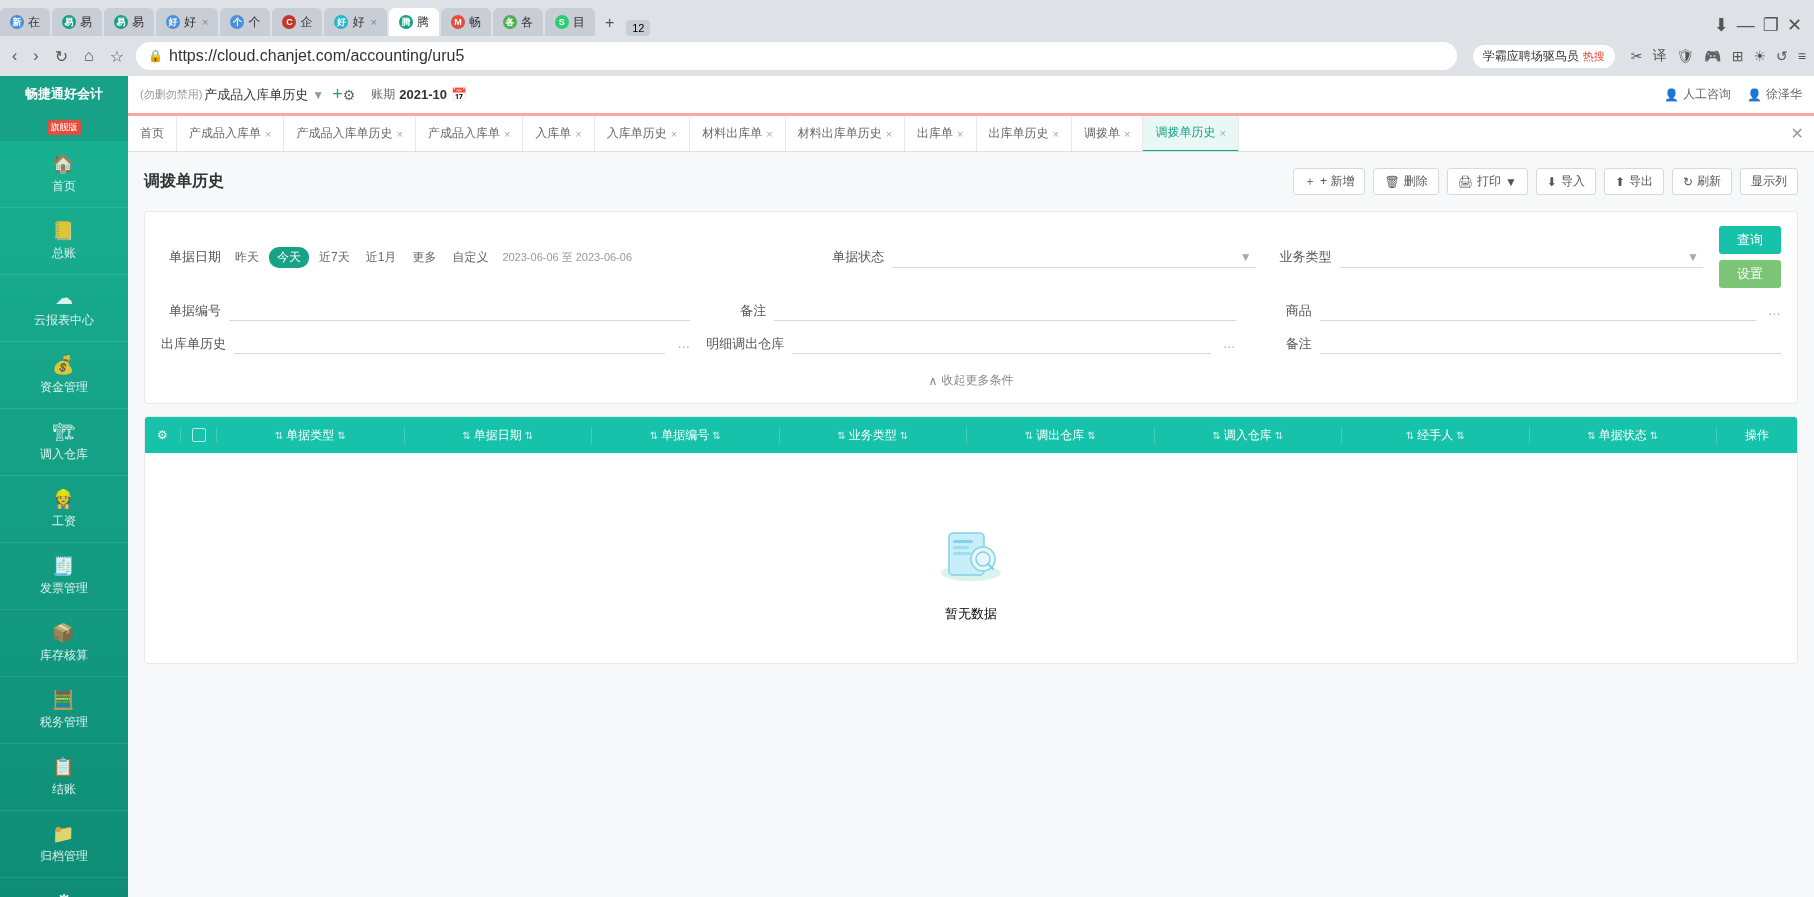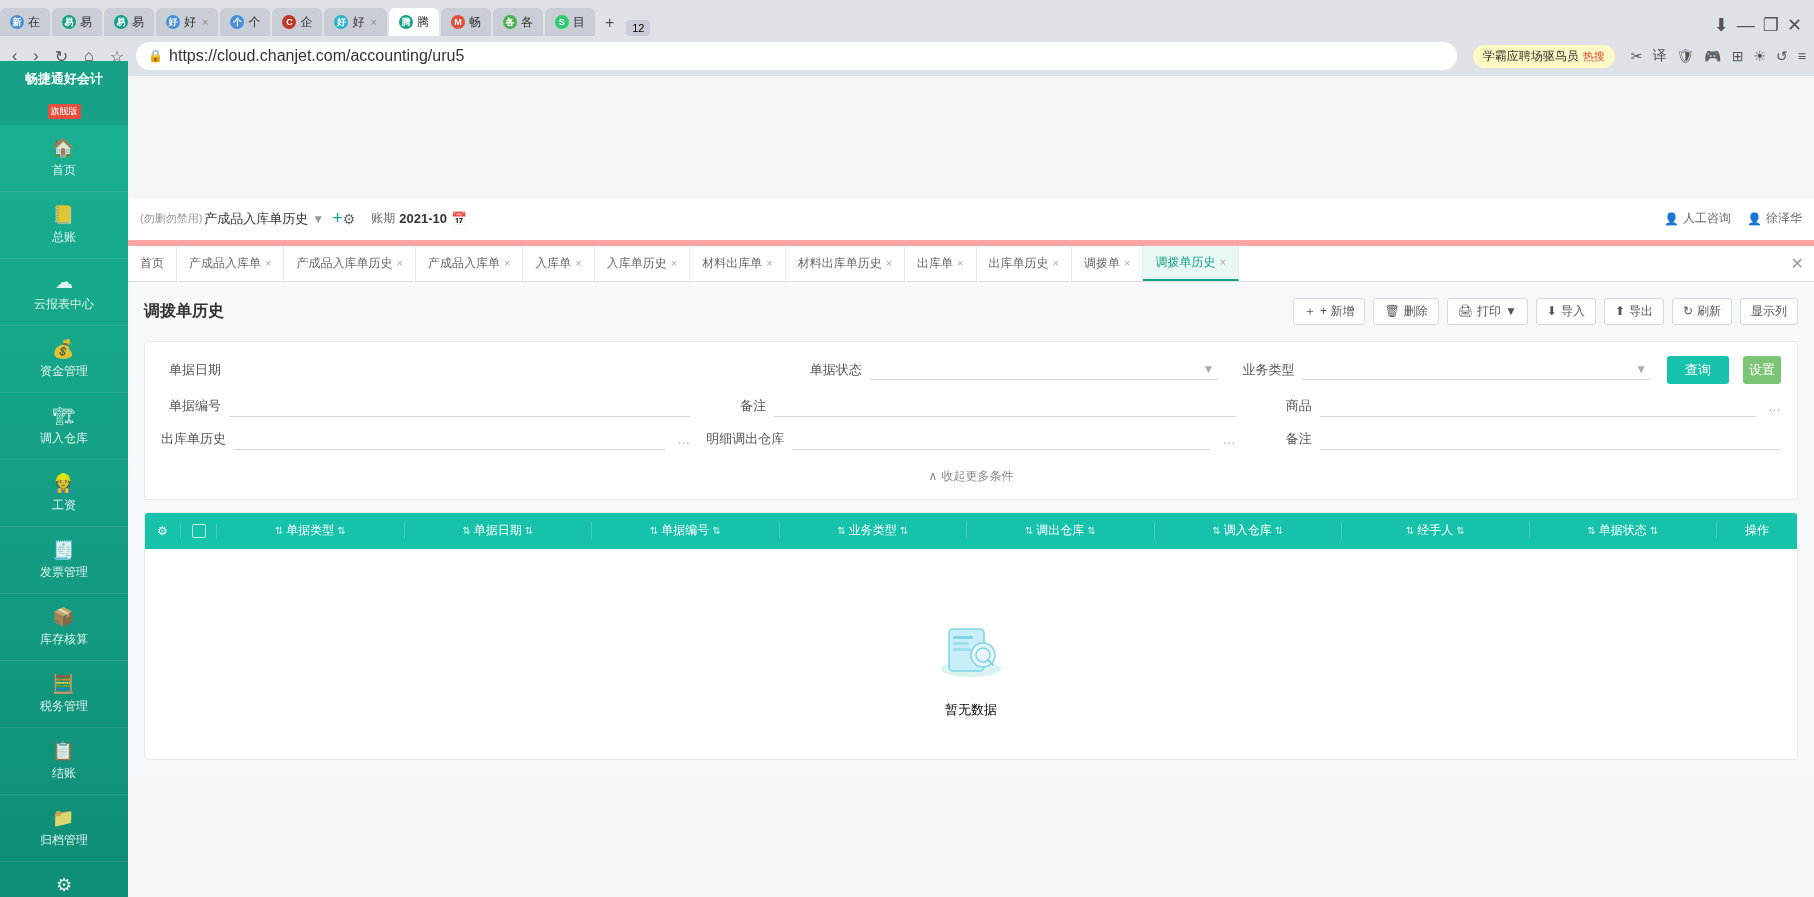--- a/index.html
+++ b/index.html
@@ -15,41 +15,41 @@
     .tab-new-btn { padding: 4px 8px; font-size: 16px; color: #555; cursor: pointer; }
     .tab-count { background: #c8cdd6; border-radius: 4px; padding: 2px 6px; font-size: 11px; margin-left: 4px; }
     .tab-actions { margin-left: auto; display: flex; align-items: center; gap: 8px; padding-right: 12px; font-size: 18px; color: #555; }
 
     .address-bar-row { display: flex; align-items: center; padding: 4px 8px; background: #dee1e6; height: 40px; gap: 8px; }
     .nav-btn { background: none; border: none; font-size: 16px; color: #555; cursor: pointer; padding: 2px 4px; }
     .nav-btn:disabled { color: #aaa; }
     .address-bar { flex: 1; display: flex; align-items: center; background: #fff; border-radius: 20px; padding: 4px 12px; font-size: 12px; color: #333; height: 28px; }
     .address-bar .lock-icon { color: #4caf50; margin-right: 6px; }
     .address-text { color: #333; font-size: 16px; }
-    .search-bar { display: flex; align-items: center; background: #fef9c3; border-radius: 16px; padding: 3px 10px; font-size: 12px; color: #333; margin-left: 8px; justify-content: center; }
+    .search-bar { display: flex; align-items: center; background: #ffffff; border-radius: 16px; padding: 3px 10px; font-size: 12px; color: #333; margin-left: 8px; justify-content: center; }
     .toolbar-icons { display: flex; align-items: center; gap: 10px; margin-left: 8px; font-size: 14px; color: #555; }
 
     
-    .app-wrapper { display: flex; height: calc(897px - 76px); align-items: center; }
+    .app-wrapper { display: flex; height: calc(897px - 76px); }
 
     
     .sidebar { width: 128px; background: linear-gradient(180deg, #1ab394 0%, #0e8c76 100%); display: flex; flex-direction: column; align-items: center; padding-top: 0; flex-shrink: 0; }
     .sidebar-logo { width: 100%; background: #17a186; padding: 10px 8px 6px 8px; text-align: center; }
     .logo-text { color: #fff; font-size: 13px; font-weight: bold; line-height: 1.3; }
     .logo-badge { background: #e74c3c; color: #fff; font-size: 9px; padding: 1px 3px; border-radius: 2px; display: inline-block; margin-top: 17px; }
     .sidebar-nav { width: 100%; flex: 1; overflow-y: auto; }
     .sidebar-item { display: flex; flex-direction: column; align-items: center; padding: 12px 4px; cursor: pointer; color: rgba(255,255,255,0.85); font-size: 12px; border-bottom: 1px solid rgba(255,255,255,0.1); }
     .sidebar-item .icon { font-size: 18px; margin-bottom: 3px; }
     .sidebar-item span { font-size: 12px; }
 
     
     .main-content { flex: 1; display: flex; flex-direction: column; background: #fff; overflow: hidden; }
 
     
-    .app-header { display: flex; align-items: center; padding: 16px 12px; height: 48px; background: #fff; border-bottom: 6px solid #fca5a5; }
+    .app-header { display: flex; align-items: center; padding: 16px 12px; height: 40px; background: #fff; border-bottom: 3px solid #fca5a5; }
     .company-selector { display: flex; align-items: center; font-size: 12px; color: #666; cursor: pointer; }
     .company-name { font-size: 13px; color: #333; }
     .company-arrow { margin-left: 4px; color: #999; }
     .period-label { margin-left: 16px; font-size: 12px; color: #666; }
     .period-value { font-size: 13px; color: #333; margin-left: 4px; font-weight: bold; }
     .period-icon { margin-left: 4px; color: #17a186; cursor: pointer; }
     .header-right { margin-left: auto; display: flex; align-items: center; gap: 16px; }
     .help-btn { display: flex; align-items: center; gap: 4px; font-size: 12px; color: #666; cursor: pointer; }
     .user-btn { display: flex; align-items: center; gap: 4px; font-size: 12px; color: #666; cursor: pointer; }
     .add-btn { background: none; border: none; font-size: 18px; color: #17a186; cursor: pointer; margin-left: 8px; }
@@ -368,36 +368,45 @@
             <span>显示列</span>
           </button>
         </div>
       </div>
 
       <div class="filter-area">
 
         <div class="filter-row">
           <div class="filter-item" style="flex:3">
             <span class="filter-label">单据日期</span>
+            <div class="date-filter">
+              <span class="date-btn">昨天</span>
+              <span class="date-btn active">今天</span>
+              <span class="date-btn">近7天</span>
+              <span class="date-btn">近1月</span>
+              <span class="date-btn">更多</span>
+              <span class="date-btn">自定义</span>
+              <span class="date-range">2023-06-06 至 2023-06-06</span>
+            </div>
           </div>
           <div class="filter-item" style="flex:2">
             <span class="filter-label">单据状态</span>
             <div class="filter-select">
               <span></span>
               <span class="arrow">▼</span>
             </div>
           </div>
           <div class="filter-item" style="flex:2">
             <span class="filter-label">业务类型</span>
             <div class="filter-select">
               <span></span>
               <span class="arrow">▼</span>
             </div>
           </div>
-          <div style="display:flex;flex-direction:row;gap:14px;">
+          <div style="display:flex;flex-direction:column;gap:6px;">
             <button style="background:#17c2aa;color:#fff;border:none;padding:5px 18px;border-radius:3px;cursor:pointer;font-size:13px;">查询</button>
             <button style="background:#7cc576;color:#fff;border:none;padding:5px 6px;border-radius:3px;cursor:pointer;font-size:13px;">设置</button>
           </div>
         </div>
 
         <div class="filter-row">
           <div class="filter-item" style="flex:2">
             <span class="filter-label">单据编号</span>
             <input class="filter-input" type="text" style="">
           </div>

